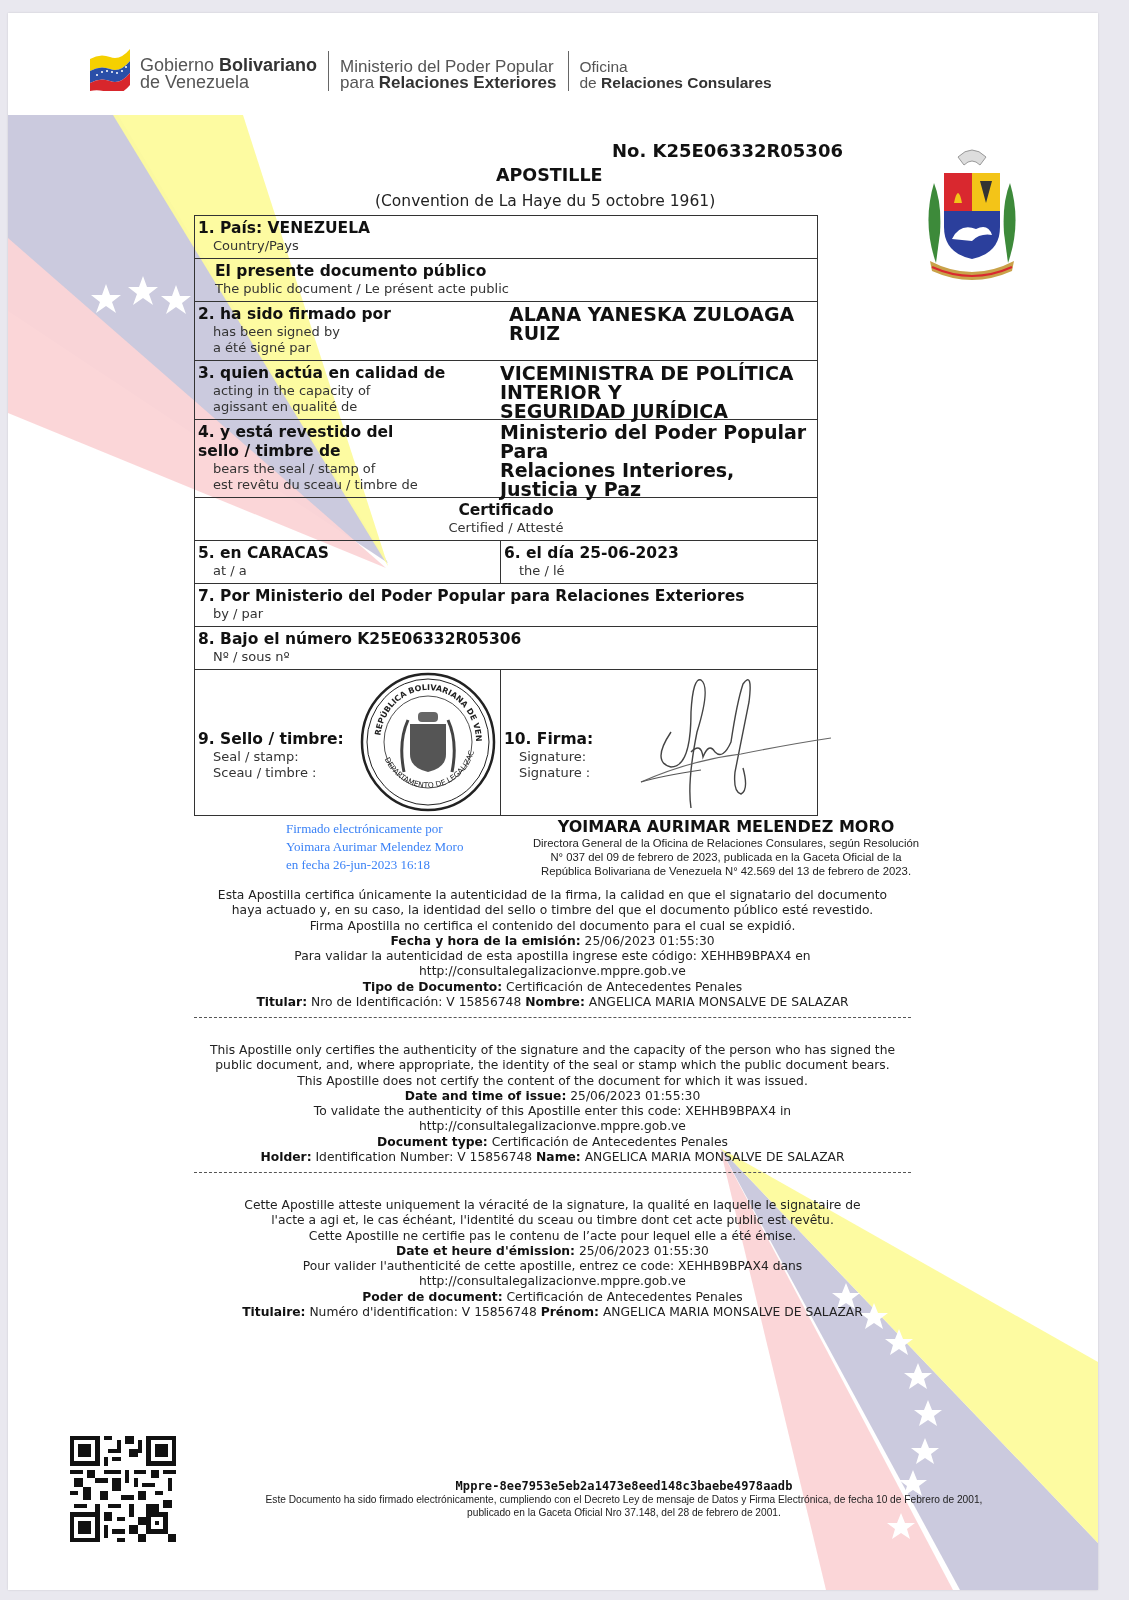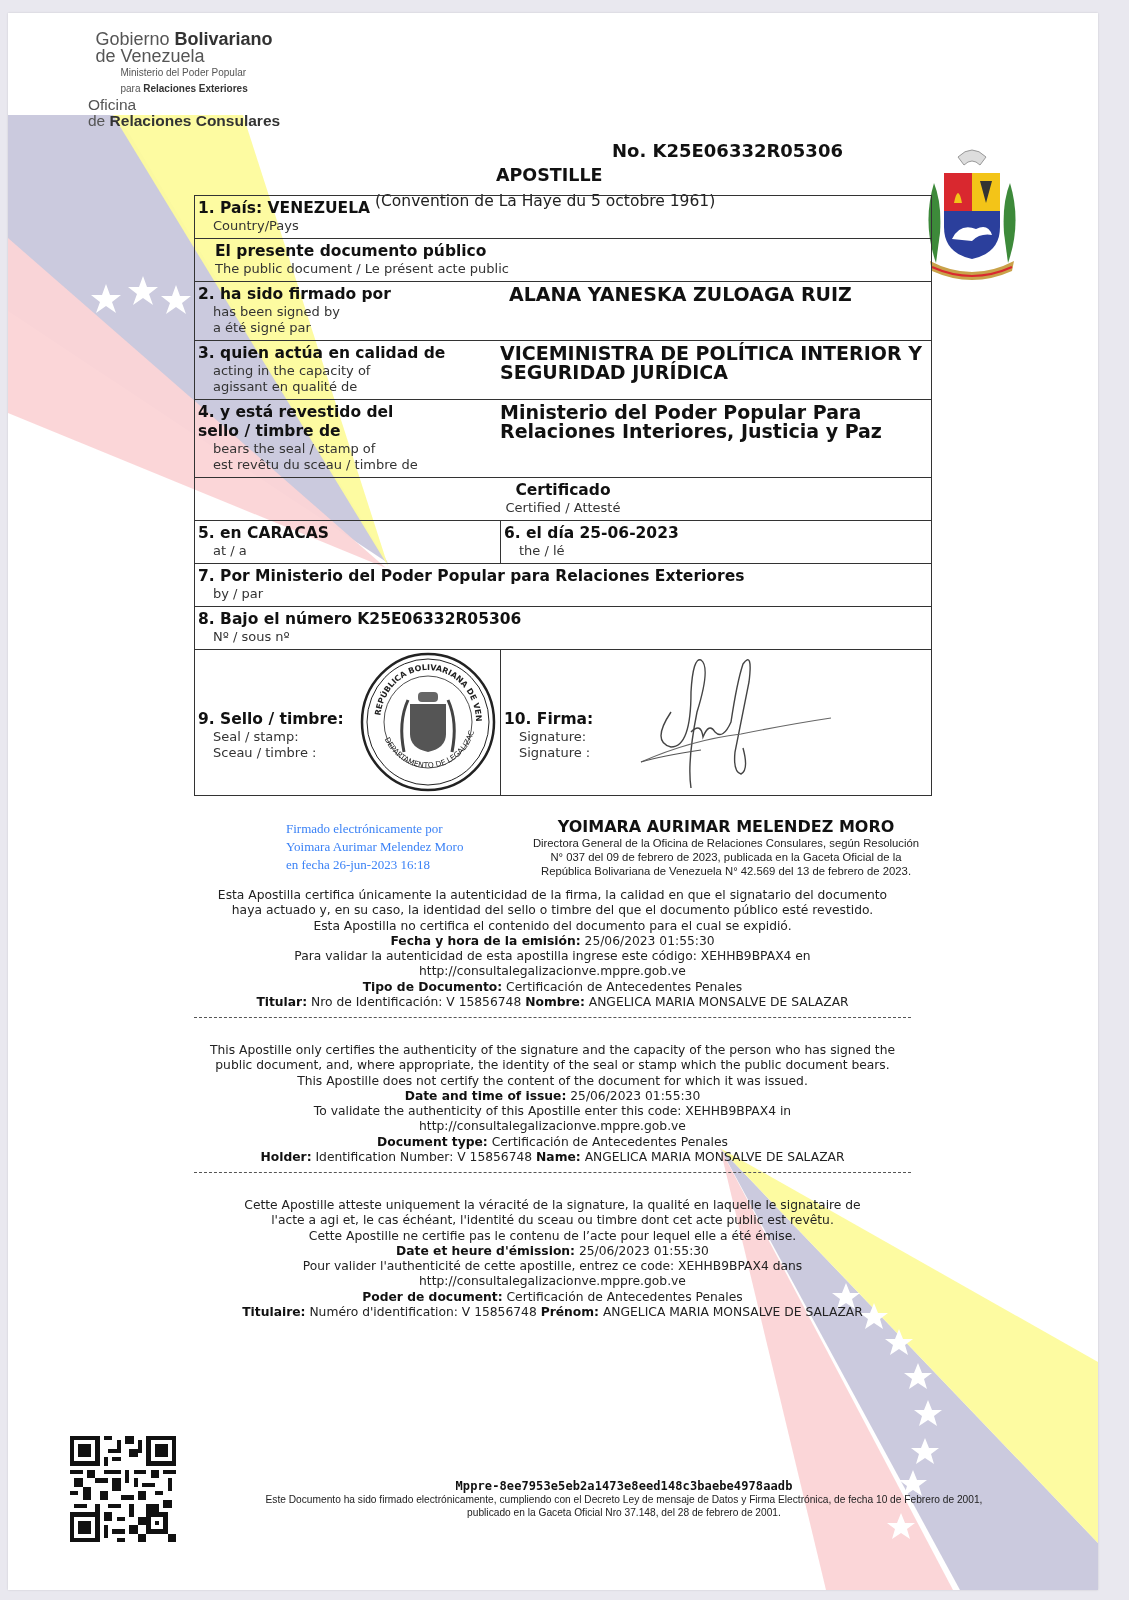--- a/index.html
+++ b/index.html
@@ -4,37 +4,37 @@
 <style>
   * { box-sizing: border-box; margin: 0; padding: 0; }
   html, body { width: 1129px; height: 1600px; overflow: hidden; }
   body { background: #e9e8ef; font-family: "DejaVu Sans", sans-serif; color: #111; position: relative; }
   .sheet { position: absolute; left: 8px; top: 13px; width: 1090px; height: 1577px; background: #fff; overflow: hidden; box-shadow: 0 0 2px rgba(0,0,0,0.12); }
 
   
   .ribbons { position: absolute; left: 0; top: 0; width: 1090px; height: 1577px; pointer-events: none; }
 
   
-  .hdr { position: absolute; left: 80px; top: 18px; height: 60px; display: flex; align-items: center; font-family: "Liberation Sans", sans-serif; color: #555; flex-direction: column; }
+  .hdr { position: absolute; left: 80px; top: 18px; height: 60px; display: flex; align-items: flex-end; font-family: "Liberation Sans", sans-serif; color: #555; }
   .hdr .flagico { width: 44px; height: 46px; margin-right: 8px; }
   .hdr .blk { line-height: 17px; }
   .hdr .b1 { font-size: 18px; }
   .hdr .b1 strong { color: #333; }
   .hdr .sep { width: 1px; height: 40px; background: #666; margin: 0 11px; }
-  .hdr .b2 { font-size: 10px; line-height: 16px; }
+  .hdr .b2 { font-size: 17px; line-height: 16px; }
   .hdr .b2 strong, .hdr .b3 strong { color: #333; }
   .hdr .b3 { font-size: 15.5px; line-height: 16px; }
 
   .no { position: absolute; left: 604px; top: 127px; font-size: 18px; font-weight: bold; }
   .title { position: absolute; left: 488px; top: 152px; font-size: 17.5px; font-weight: bold; }
   .conv { position: absolute; left: 367px; top: 179px; font-size: 15.5px; color: #222; }
   .coat { position: absolute; left: 908px; top: 130px; width: 112px; height: 140px; }
 
   
-  .tbl { position: absolute; left: 186px; top: 182px; width: 738px; border: 1.5px solid #333; }
+  .tbl { position: absolute; left: 186px; top: 202px; width: 624px; border: 1.5px solid #333; }
   .row { border-bottom: 1.5px solid #333; position: relative; }
   .row:last-child { border-bottom: none; }
   .lbl { font-weight: bold; font-size: 15.5px; line-height: 19px; }
   .sub { font-size: 13px; color: #333; padding-left: 15px; line-height: 16px; }
   .val { position: absolute; font-weight: bold; font-size: 19px; line-height: 19px; }
   .r1 { height: 43px; padding: 3px 3px; }
   .r2 { height: 43px; padding: 3px 20px; }
   .r2 .sub { padding-left: 0; }
   .r3 { height: 59px; padding: 3px 3px; }
   .r4 { height: 59px; padding: 3px 3px; }
@@ -257,21 +257,21 @@
   </div>
   <div class="signer">
     <div class="nm">YOIMARA AURIMAR MELENDEZ MORO</div>
     <div class="ds">Directora General de la Oficina de Relaciones Consulares, según Resolución</div>
     <div class="ds">N° 037 del 09 de febrero de 2023, publicada en la Gaceta Oficial de la</div>
     <div class="ds">República Bolivariana de Venezuela N° 42.569 del  13 de febrero de 2023.</div>
   </div>
 
   <div class="blk3 es">
     <div style="padding:0 8px;">Esta Apostilla certifica únicamente la autenticidad de la firma, la calidad en que el signatario del documento haya actuado y, en su caso, la identidad del sello o timbre del que el documento público esté revestido.</div>
-    <div>Esta Apostilla no certifica el contenido del documento para el cual se expidió.</div>
+    <div>Firma Apostilla no certifica el contenido del documento para el cual se expidió.</div>
     <div><b>Fecha y hora de la emisión:</b><span> 25/06/2023 01:55:30</span></div>
     <div>Para validar la autenticidad de esta apostilla ingrese este código: XEHHB9BPAX4 en</div>
     <div>http://consultalegalizacionve.mppre.gob.ve</div>
     <div><b>Tipo de Documento:</b><span> Certificación de Antecedentes Penales</span></div>
     <div class="dash"><b>Titular:</b><span> Nro de Identificación: V 15856748 </span><b>Nombre:</b><span> ANGELICA MARIA MONSALVE DE SALAZAR</span></div>
   </div>
 
   <div class="blk3 en">
     <div style="padding:0 4px;">This Apostille only certifies the authenticity of the signature and the capacity of the person who has signed the public document, and, where appropriate, the identity of the seal or stamp which the public document bears.</div>
     <div>This Apostille does not certify the content of the document for which it was issued.</div>

